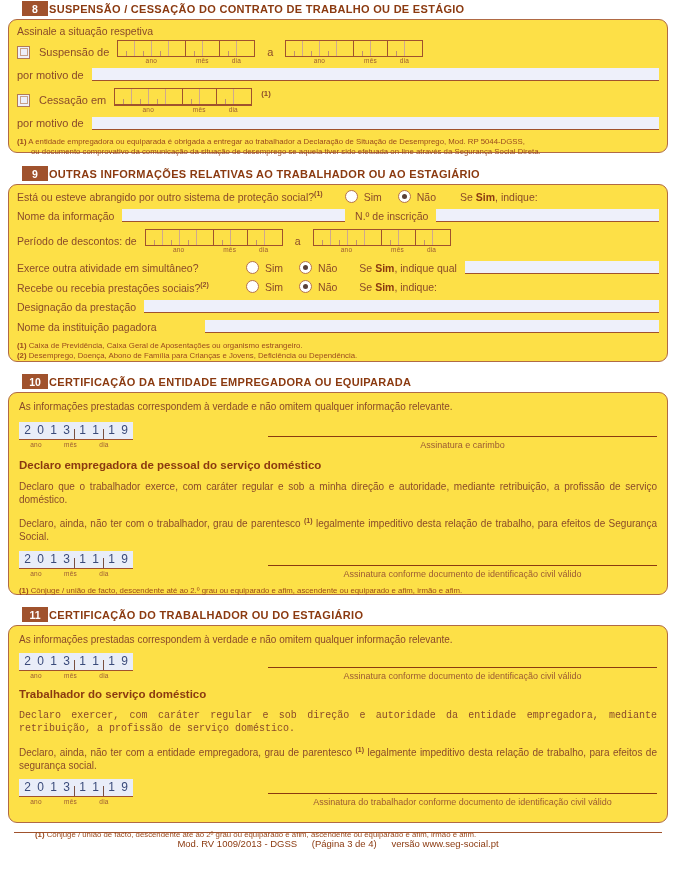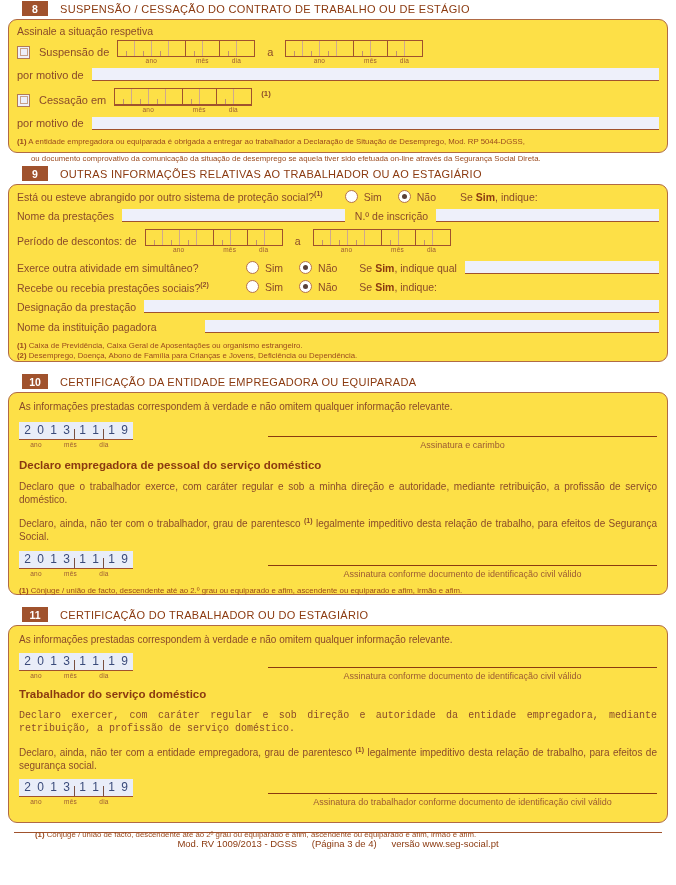--- a/index.html
+++ b/index.html
@@ -25,22 +25,22 @@
   }
   .sec-num {
     width: 26px; height: 15px;
     background: #a0522d;
     color: #ffffff;
     font-size: 10.5px; font-weight: bold;
     display: flex; align-items: center; justify-content: center;
     letter-spacing: 0px;
   }
   .sec-title {
-    margin-left: 12px;
-    font-size: 11px; font-weight: normal;
+    margin-left: 1px;
+    font-size: 11px; font-weight: bold;
     color: #8b3a10;
     letter-spacing: 0.3px;
     white-space: nowrap;
   }
 
   
   .panel {
     border: 1.3px solid #b06a45;
     border-radius: 9px;
     position: relative;
@@ -270,21 +270,21 @@
     </div>
 
     <div class="row" style="margin-top:4px;">
       <div class="lbl" style="font-size:11px; margin-right:8px;">por motivo de</div>
       <div class="field"></div>
     </div>
 
     <div class="fnote" style="margin-top:7px;">
       <span class="fn-mark">(1)</span>
       <span>A entidade empregadora ou equiparada é obrigada a entregar ao trabalhador a Declaração de Situação de Desemprego, Mod. RP 5044-DGSS,</span><br>
-      <span style="display:inline-block; margin-left:14px;margin-top:7px;">ou documento comprovativo da comunicação da situação de desemprego se aquela tiver sido efetuada on-line através da Segurança Social Direta.</span>
+      <span style="display:inline-block; margin-left:14px;">ou documento comprovativo da comunicação da situação de desemprego se aquela tiver sido efetuada on-line através da Segurança Social Direta.</span>
     </div>
   </div>
 
   <div class="sec-head" style="margin-top:12px;">
     <div class="sec-num">9</div>
     <div class="sec-title">OUTRAS INFORMAÇÕES RELATIVAS AO TRABALHADOR OU AO ESTAGIÁRIO</div>
   </div>
 
   <div class="panel" style="height:178px;">
 
@@ -295,21 +295,21 @@
       <div class="radio" style="margin-left:22px;"></div>
       <div class="lbl" style="margin-left:6px;">Sim</div>
       <div class="radio on" style="margin-left:16px;"></div>
       <div class="lbl" style="margin-left:6px;">Não</div>
       <div class="lbl" style="margin-left:24px;">
         <span>Se </span><b class="simb">Sim</b><span>, indique:</span>
       </div>
     </div>
 
     <div class="row" style="margin-top:6px;">
-      <div class="lbl" style="margin-right:8px;">Nome da prestações</div>
+      <div class="lbl" style="margin-right:8px;">Nome da informação</div>
       <div class="field" style="max-width:365px;"></div>
       <div class="lbl" style="margin:0 8px 0 10px;">N.º de inscrição</div>
       <div class="field"></div>
     </div>
 
     <div class="row" style="margin-top:7px;">
       <div class="lbl" style="margin-right:8px;">Período de descontos: de</div>
       <div class="dategrid">
         <div class="dcells">
           <div class="c"></div>

